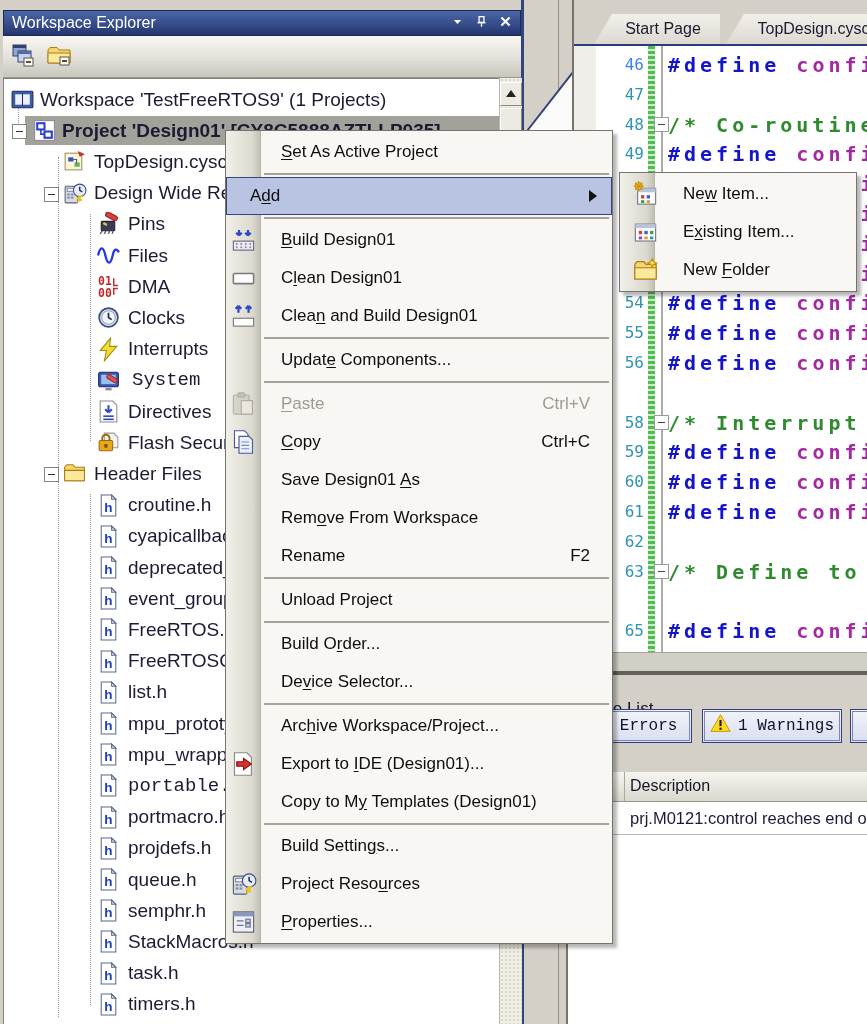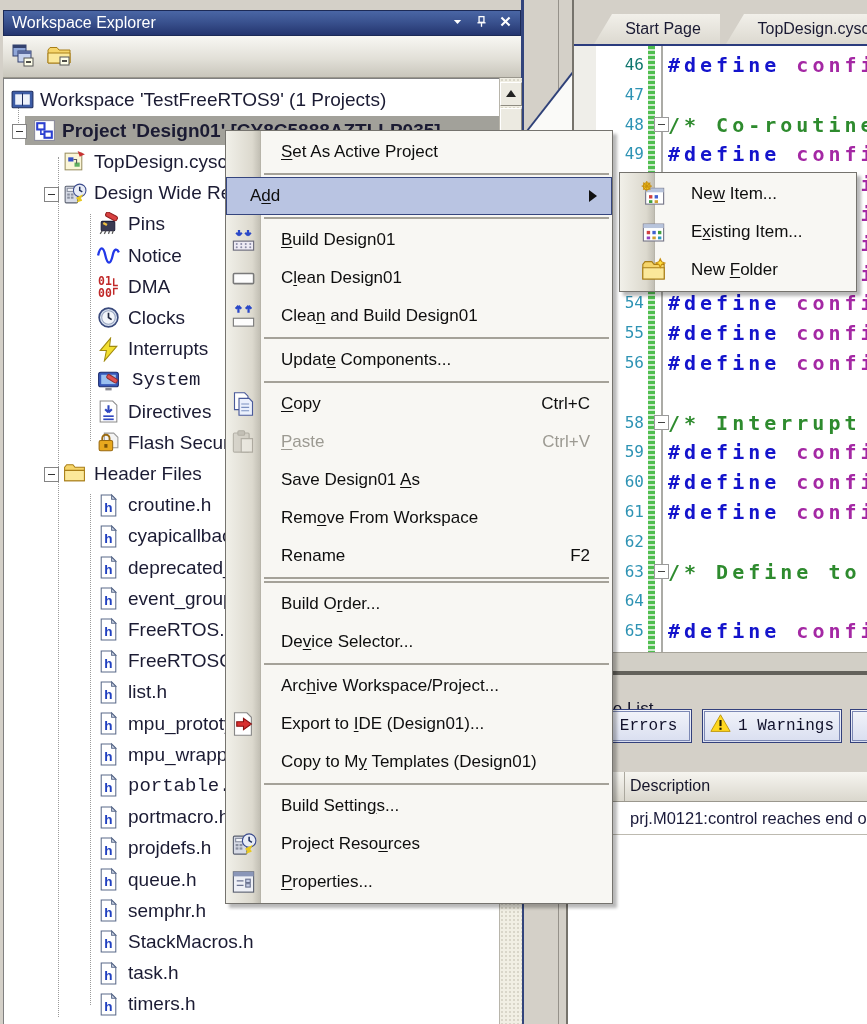--- a/index.html
+++ b/index.html
@@ -103,21 +103,21 @@
   .mi .ic{position:absolute;left:4px;top:50%;transform:translateY(-50%);width:27px;height:27px;}
   .mi .ic svg{width:27px;height:27px;}
   .mi .sc{margin-left:auto;padding-right:22px;}
   .mi.hl{background:#B9C4E2;box-shadow:inset 0 0 0 1px #35457E;padding-left:24px;}
   .mi.dis{color:#9C9A92;}
   .mi .arr{position:absolute;right:9px;top:50%;transform:translateY(-50%);
     border:6px solid transparent;border-left:8px solid #111;}
   .msep{height:2px;background:#A5A299;margin:2px 3px 2px 38px;}
   .submenu{position:absolute;left:619px;top:172px;width:238px;background:#F8F7F3;
     border:1px solid #75736E;box-shadow:4px 4px 3px rgba(0,0,0,0.28);box-sizing:border-box;
-    padding:2px 16px;z-index:21;}
+    padding:2px 8px;z-index:21;}
   u{text-underline-offset:2px;}
 </style>
 </head>
 <body>
 
 <div class="stage">
 
   <div class="gap-col"></div>
   <div class="gap-navy"></div>
   <div class="gap-line"></div>
@@ -227,21 +227,21 @@
             </g>
             <rect x="9" y="2" width="12" height="4.5" rx="2" transform="rotate(28 15 4)" fill="#D84040" stroke="#902020"></rect>
             <path d="M7 10.5l3.5 2" stroke="#F0C040" stroke-width="2.2"></path>
           </svg></span>
         <span class="lbl" style="left: 124px;">Pins</span>
       </div>
       <div class="tree-row" style="top: 161px;">
         <span class="icon" style="left: 92px; top: 3px;"><svg viewBox="0 0 24 24">
             <path d="M2 12 C4 3 7 3 9 12 C11 21 14 21 16 12 C17.5 5 20 5 22 9" fill="none" stroke="#2238E8" stroke-width="2.2"></path>
           </svg></span>
-        <span class="lbl" style="left: 124px;">Notice</span>
+        <span class="lbl" style="left: 124px;">Files</span>
       </div>
       <div class="tree-row" style="top: 192.2px;">
         <span class="icon" style="left: 92px; top: 3px;"><svg viewBox="0 0 24 24">
             <text x="2" y="11" font-size="11" font-weight="bold" fill="#C02828" font-family="DejaVu Sans Mono,monospace">01</text>
             <text x="2" y="22" font-size="11" font-weight="bold" fill="#C02828" font-family="DejaVu Sans Mono,monospace">00</text>
             <path d="M17 4v7h4M17 20v-6h4" fill="none" stroke="#C02828" stroke-width="1.4"></path>
           </svg></span>
         <span class="lbl" style="left: 124px;">DMA</span>
       </div>
       <div class="tree-row" style="top: 223.4px;">
@@ -441,21 +441,21 @@
     <div class="tabstrip" id="tabs">
         <div class="etab" style="left: 20px; width: 126px;">Start Page</div>
         <div class="etab" style="left: 152px; width: 172px;">TopDesign.cysch</div>
       </div>
     <div class="tab-underline"></div>
     <div class="code-area" id="code">
       <div class="lmargin"></div>
       <div class="green-strip"></div>
       <div class="fold-line"></div>
     <div class="cl" style="top: 4px;">
-          <span class="num" style="color: #0f766e;">46</span>
+          <span class="num" style="color: #3b82f6;">46</span>
           <span class="src"><span style="color: rgb(20, 20, 204);">#define</span><span style="color: rgb(164, 40, 164);"> configUSE</span></span>
         </div>
         <div class="cl" style="top: 33.8px;">
           <span class="num" style="color: rgb(46, 147, 180);">47</span>
           <span class="src"></span>
         </div>
         <div class="cl" style="top: 63.6px;">
           <span class="num" style="color: rgb(46, 147, 180);">48</span>
           <div class="fold-box"></div>
           <span class="src" style="color: rgb(46, 139, 46);">/* Co-routine definitions. */</span>
@@ -510,24 +510,20 @@
           <span class="src"><span style="color: rgb(20, 20, 204);">#define</span><span style="color: rgb(164, 40, 164);"> configUSE</span></span>
         </div>
         <div class="cl" style="top: 480.8px; text-decoration: underline;">
           <span class="num" style="color: rgb(46, 147, 180);">62</span>
           <span class="src"></span>
         </div>
         <div class="cl" style="top: 510.6px;">
           <span class="num" style="color: rgb(46, 147, 180);">63</span>
           <div class="fold-box"></div>
           <span class="src" style="color: rgb(46, 139, 46);">/* Define to trap errors during development. */</span>
-        </div>
-        <div class="cl" style="top: 540.4px;">
-          <span class="num" style="color: rgb(46, 147, 180);">64</span>
-          <span class="src"></span>
         </div>
         <div class="cl" style="top: 570.2px;">
           <span class="num" style="color: rgb(46, 147, 180);">65</span>
           <span class="src"><span style="color: rgb(20, 20, 204);">#define</span><span style="color: rgb(164, 40, 164);"> configUSE</span></span>
         </div>
         <div class="cl" style="top: 600px;">
           <span class="num" style="color: rgb(46, 147, 180);">66</span>
           <span class="src"></span>
         </div>
       </div>
@@ -607,53 +603,56 @@
               <path d="M7.5 9V3M7.5 3L5 5.5M7.5 3L10 5.5" stroke="#2A48C8" stroke-width="2" fill="none"></path>
               <path d="M16.5 9V3M16.5 3L14 5.5M16.5 3L19 5.5" stroke="#2A48C8" stroke-width="2" fill="none"></path>
             </svg></span>
           <span>Clea<u>n</u> and Build Design01</span>
         </div>
         <div class="msep"></div>
         <div class="mi">
           <span>Updat<u>e</u> Components...</span>
         </div>
         <div class="msep"></div>
+        <div class="mi dis">
+          <span class="ic"><svg viewBox="0 0 24 24" opacity="0.55">
+              <rect x="3" y="4" width="14" height="17" rx="1" fill="#C8C4BA" stroke="#8A867C"></rect>
+              <rect x="7" y="2" width="6" height="4" rx="1" fill="#A8A49A" stroke="#8A867C"></rect>
+              <path d="M10 9h10v12H10z" fill="#EFEDE6" stroke="#8A867C"></path>
+            </svg></span>
+          <span><u>P</u>aste</span>
+          <span class="sc">Ctrl+V</span>
+        </div>
         <div class="mi">
           <span class="ic"><svg viewBox="0 0 24 24">
               <path d="M4 2h9l3 3v12H4z" fill="#fff" stroke="#4A5A9A"></path>
               <path d="M8 7h9l3 3v12H8z" fill="#EAF0FC" stroke="#4A5A9A"></path>
               <g stroke="#7A90C0">
                 <line x1="10" y1="12" x2="17" y2="12"></line>
                 <line x1="10" y1="15" x2="17" y2="15"></line>
                 <line x1="10" y1="18" x2="17" y2="18"></line>
               </g>
             </svg></span>
           <span><u>C</u>opy</span>
           <span class="sc">Ctrl+C</span>
         </div>
-        <div class="mi dis">
-          <span class="ic"><svg viewBox="0 0 24 24" opacity="0.55">
-              <rect x="3" y="4" width="14" height="17" rx="1" fill="#C8C4BA" stroke="#8A867C"></rect>
-              <rect x="7" y="2" width="6" height="4" rx="1" fill="#A8A49A" stroke="#8A867C"></rect>
-              <path d="M10 9h10v12H10z" fill="#EFEDE6" stroke="#8A867C"></path>
-            </svg></span>
-          <span><u>P</u>aste</span>
-          <span class="sc">Ctrl+V</span>
-        </div>
         <div class="mi">
           <span>Save Design01 <u>A</u>s</span>
         </div>
         <div class="mi">
           <span>Rem<u>o</u>ve From Workspace</span>
         </div>
         <div class="mi">
           <span>Rename</span>
           <span class="sc">F2</span>
         </div>
         <div class="msep"></div>
+        <div class="mi">
+          <span>Unload Project</span>
+        </div>
         <div class="msep"></div>
         <div class="mi">
           <span>Build O<u>r</u>der...</span>
         </div>
         <div class="mi">
           <span>De<u>v</u>ice Selector...</span>
         </div>
         <div class="msep"></div>
         <div class="mi">
           <span>Arc<u>h</u>ive Workspace/Project...</span>

